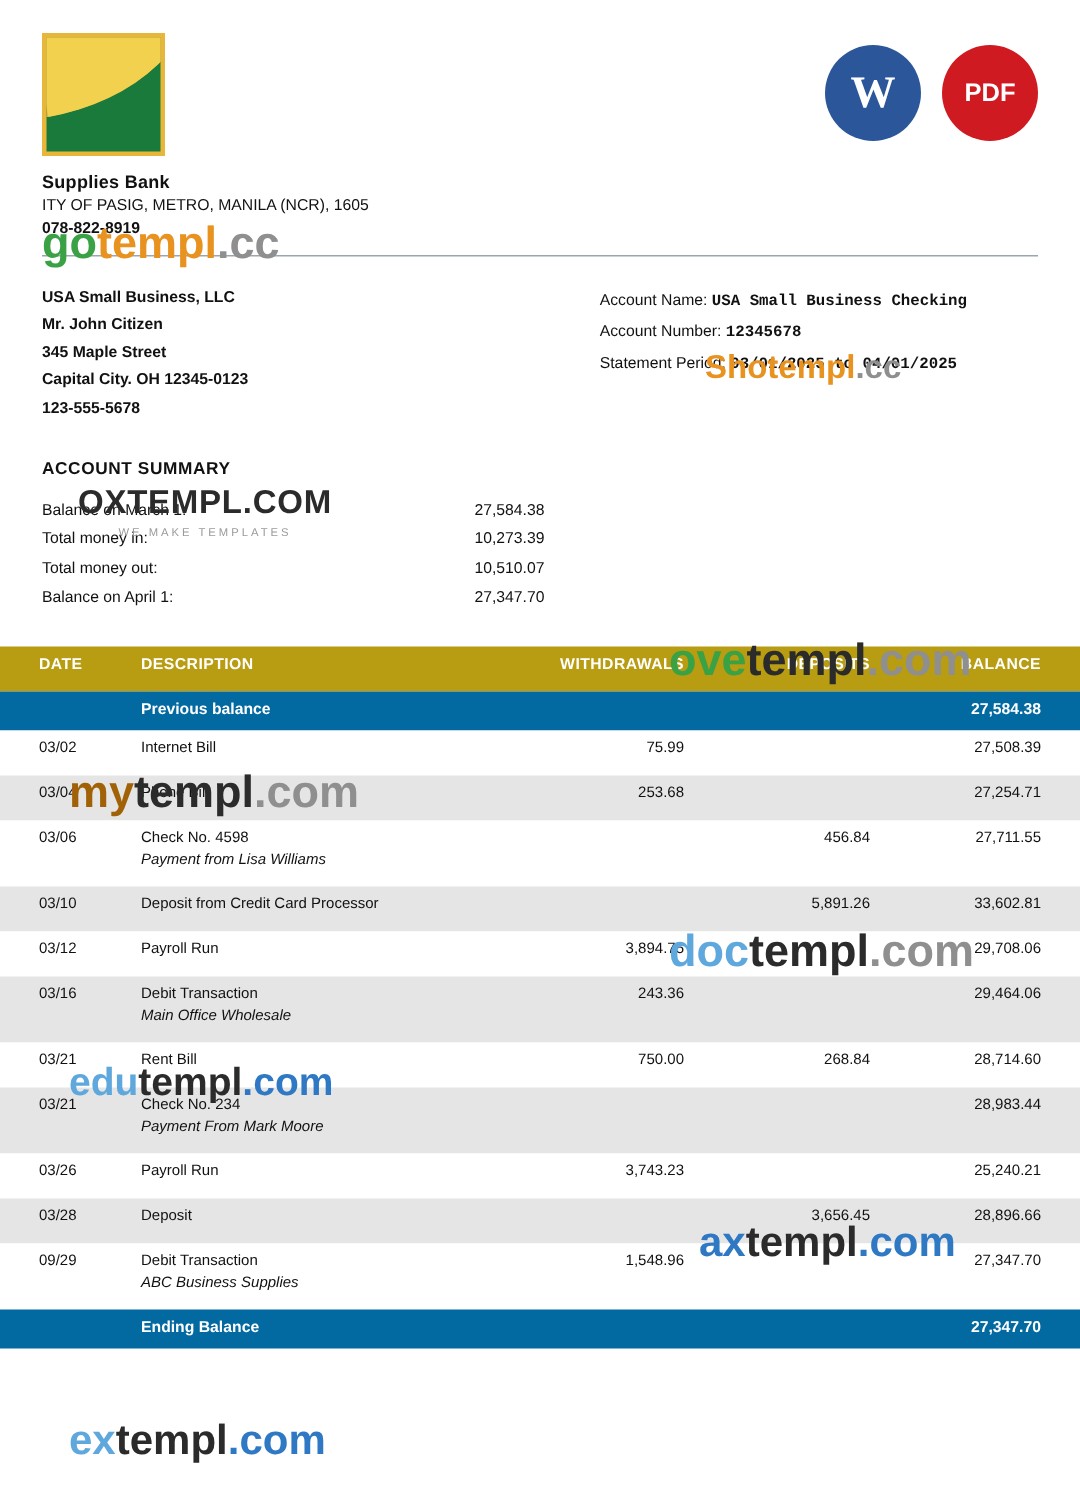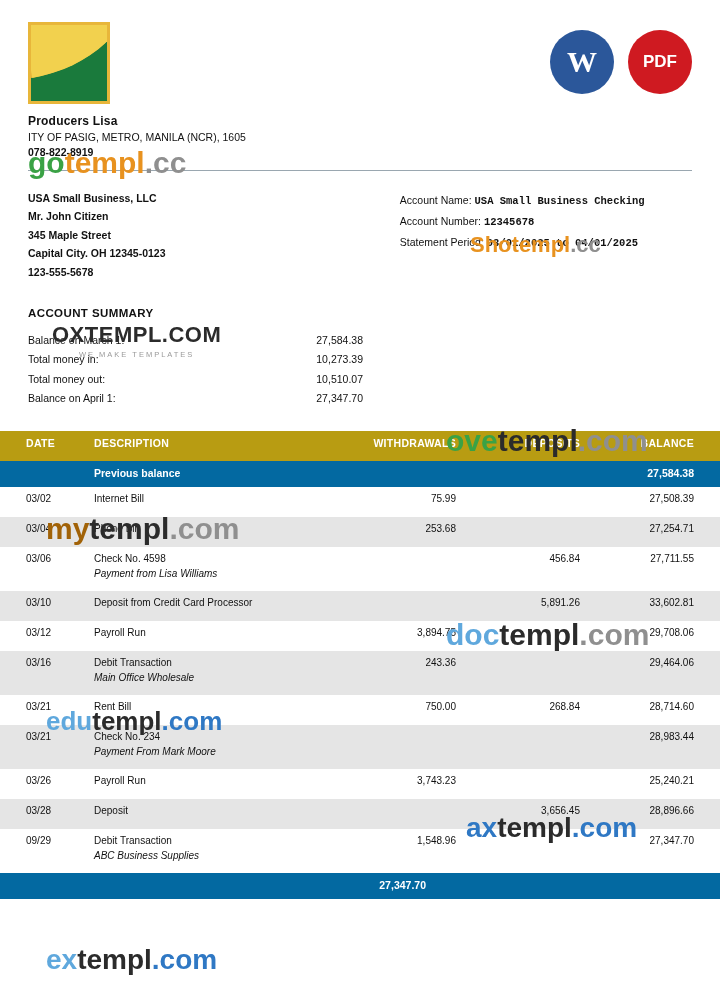--- a/index.html
+++ b/index.html
@@ -118,21 +118,21 @@
 <body>
 
 <div class="page">
 
   <div class="header">
     <div class="logo">
       <div class="swoosh"></div>
       <div class="swoosh2"></div>
     </div>
     <div class="bank-block">
-      <div class="bank-name">Producers Lisa</div>
+      <div class="bank-name">Supplies Bank</div>
       <div class="bank-addr">ITY OF PASIG, METRO, MANILA (NCR), 1605</div>
       <div class="bank-phone">078-822-8919</div>
     </div>
 
     <div class="badges">
       <div class="badge w">W</div>
       <div class="badge pdf">PDF</div>
     </div>
   </div>
 
@@ -310,20 +310,21 @@
           <span class="desc-sub">ABC Business Supplies</span>
         </div>
         <div class="c-with">1,548.96</div>
         <div class="c-dep"></div>
         <div class="c-bal">27,347.70</div>
       </div>
     </div>
 
     <div class="trow ending">
       <div class="c-date"></div>
+      <div class="c-desc">Ending Balance</div>
       <div class="c-with"></div>
       <div class="c-dep"></div>
       <div class="c-bal">27,347.70</div>
     </div>
   </div>
 
   <div class="wm wm1">
     <span class="g">go</span><span class="o">templ</span><span class="gr">.cc</span>
   </div>
   <div class="wm wm2">

